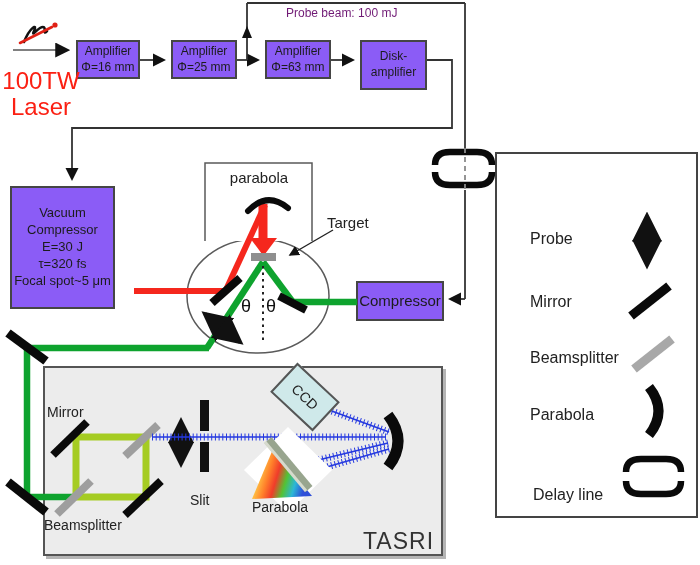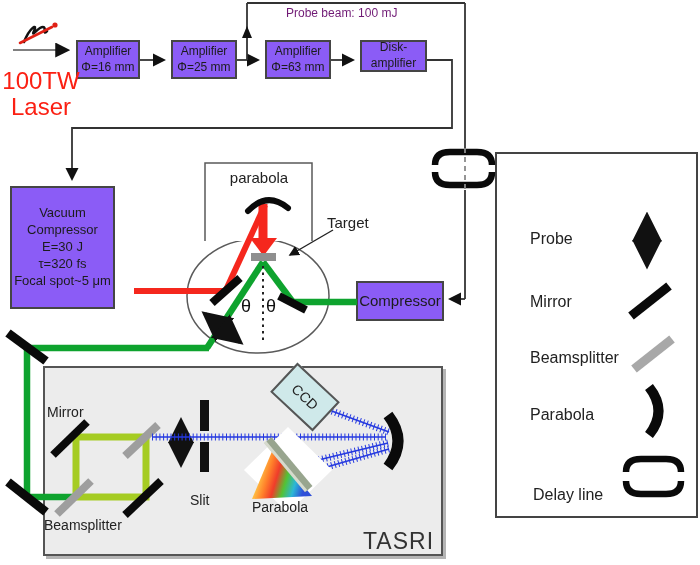--- a/index.html
+++ b/index.html
@@ -42,21 +42,21 @@
     <span>Φ=16 mm</span>
   </div>
   <div class="bluebox" style="left:171px;top:40px;width:66px;height:39px;">
     <span>Amplifier</span>
     <span>Φ=25 mm</span>
   </div>
   <div class="bluebox" style="left:265px;top:40px;width:66px;height:39px;">
     <span>Amplifier</span>
     <span>Φ=63 mm</span>
   </div>
-  <div class="bluebox" style="left:360px;top:40px;width:67px;height:32px;">
+  <div class="bluebox" style="left:360px;top:40px;width:67px;height:50px;">
     <span>Disk-</span>
     <span>amplifier</span>
   </div>
 
   <div class="bluebox" id="vc-box">
     <span>Vacuum</span>
     <span>Compressor</span>
     <span>E=30 J</span>
     <span>τ=320 fs</span>
     <span>Focal spot~5 μm</span>

